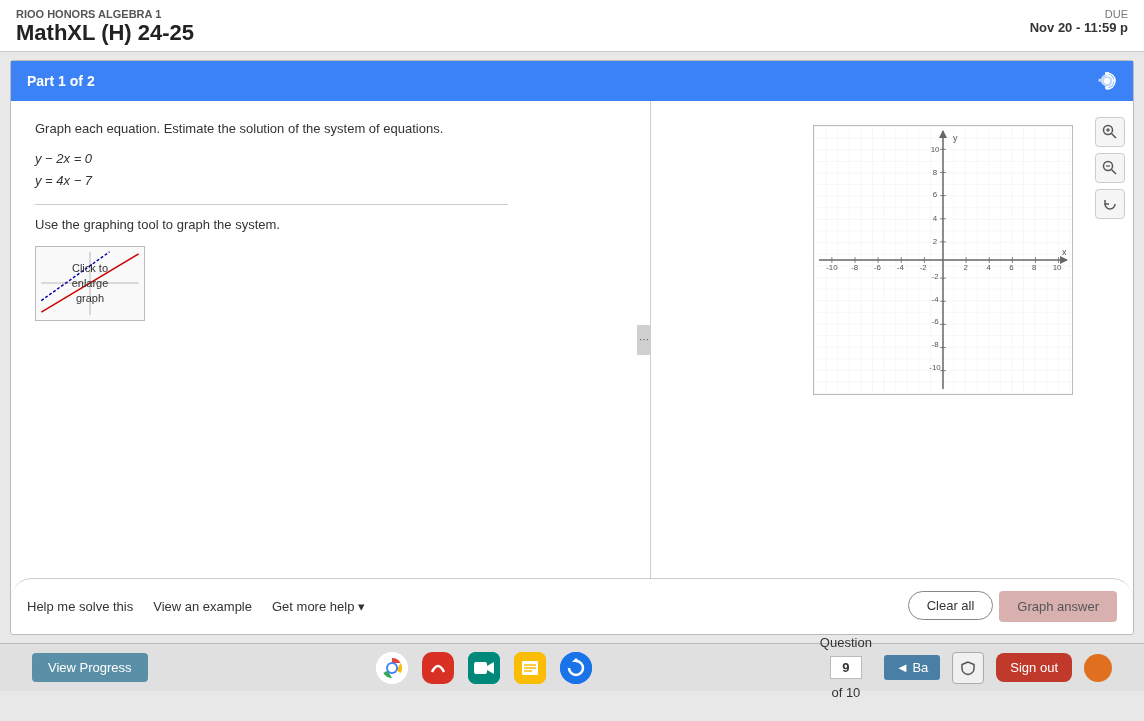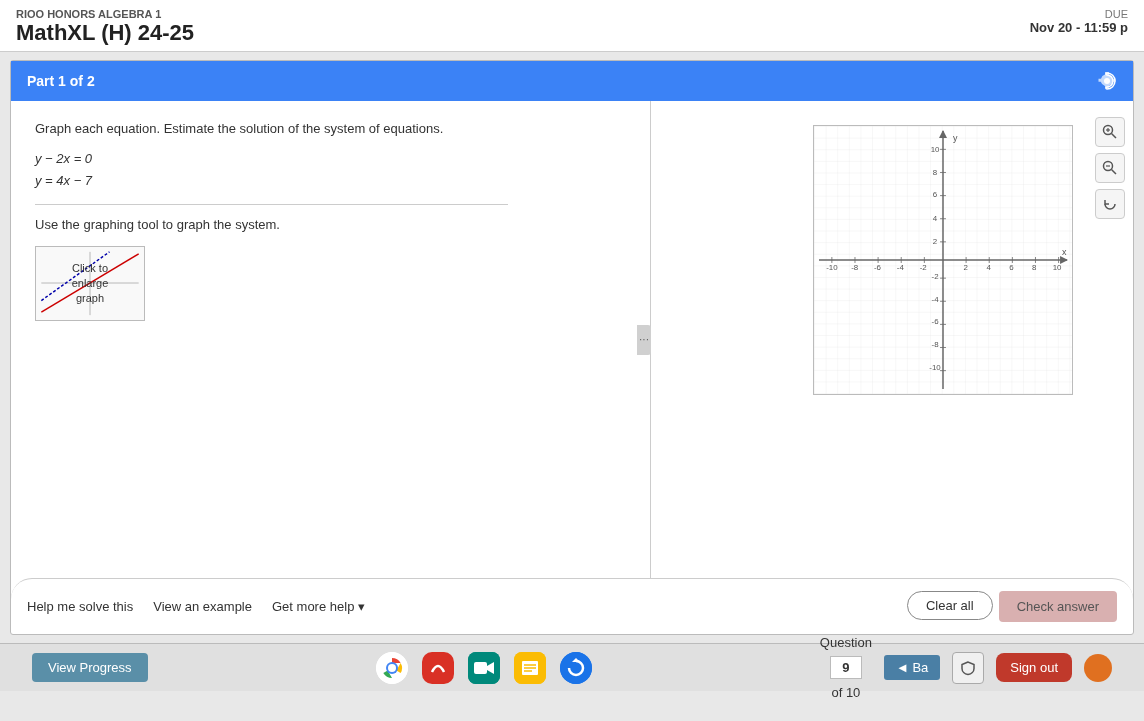--- a/index.html
+++ b/index.html
@@ -525,21 +525,21 @@
   </div>
 
   <div class="bottom-bar">
     <div class="bottom-bar-left">
       <a class="bottom-link">Help me solve this</a>
       <a class="bottom-link">View an example</a>
       <a class="bottom-link">Get more help ▾</a>
     </div>
     <div class="bottom-bar-right">
       <button class="clear-all-btn">Clear all</button>
-      <button class="check-answer-btn">Check answer</button>
+      <button class="check-answer-btn">Graph answer</button>
     </div>
   </div>
 </div>
 
 <div class="footer-bar">
   <button class="view-progress-btn">View Progress</button>
 
   <div class="footer-center">
 
     <div class="footer-icon" style="background:#fff; overflow:hidden;">

